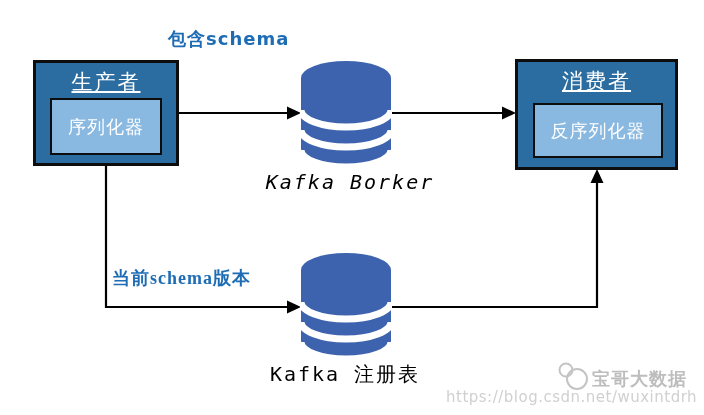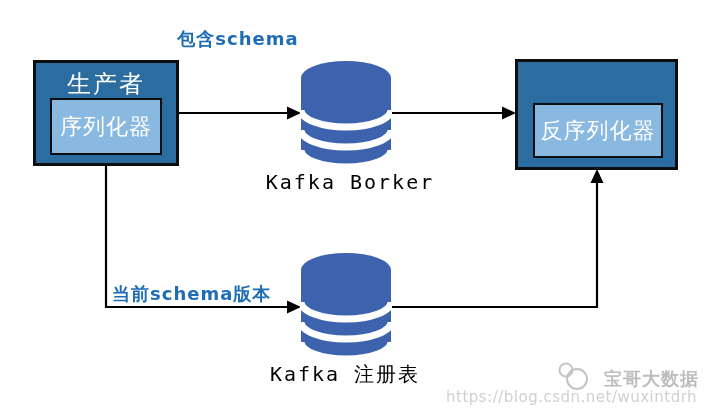--- a/index.html
+++ b/index.html
@@ -4,51 +4,51 @@
 <style>
   html,body{margin:0;padding:0;background:#fff;}
   .canvas{
     position:relative;width:704px;height:415px;background:#ffffff;overflow:hidden;
     font-family:"DejaVu Sans","Liberation Sans",sans-serif;
   }
   .connectors{position:absolute;left:0;top:0;width:704px;height:415px;}
 
   
   .annotation{position:absolute;color:#1E6DB4;font-size:18px;font-weight:600;letter-spacing:1px;}
-  .annotation-top{left:168px;top:25px;width:140px;text-align:center;line-height:27px;}
-  .annotation-bottom{left:112px;top:282px;}
+  .annotation-top{left:168px;top:25px;width:140px;text-align:left;line-height:27px;}
+  .annotation-bottom{left:112px;top:266px;font-family:Liberation Serif, serif;}
 
   
   .node{position:absolute;background:#2B6DA0;border:3px solid #0d0d0d;box-sizing:border-box;}
   .node-producer{left:33px;top:60px;width:146px;height:106px;}
   .node-consumer{left:515px;top:59px;width:163px;height:111px;}
-  .node-label{text-align:center;margin-top:5px;font-size:24px;color:#ffffff;letter-spacing:2px;}
+  .node-label{text-align:center;margin-top:5px;font-size:21px;color:#ffffff;letter-spacing:2px;text-decoration:underline;}
   .inner-box{
     position:absolute;background:#89B8E0;border:2px solid #0d0d0d;box-sizing:border-box;
-    display:flex;align-items:center;justify-content:center;color:#ffffff;font-size:22px;letter-spacing:1px;
+    display:flex;align-items:center;justify-content:center;color:#ffffff;font-size:18px;letter-spacing:1px;
   }
   .inner-producer{left:14px;top:35px;width:112px;height:57px;}
   .inner-consumer{left:15px;top:41px;width:130px;height:55px;text-align:right;}
 
   
   .cylinder{position:absolute;width:92px;height:107px;}
   .cyl-kafka{left:300px;top:60px;}
   .cyl-registry{left:300px;top:252px;}
   .cyl-label{
     position:absolute;text-align:center;color:#000;
     font-family:"DejaVu Sans Mono","Liberation Mono",monospace;
     font-size:20px;letter-spacing:2px;white-space:nowrap;
   }
-  .label-kafka{left:255px;top:170px;width:190px;}
+  .label-kafka{left:255px;top:170px;width:190px;font-style:italic;}
   .label-registry{left:245px;top:361px;width:200px;}
 
   
   .watermark-brand{
     position:absolute;left:592px;top:367px;color:#bdbdbd;font-size:18px;font-weight:bold;
-    letter-spacing:1px;text-shadow:1px 1px 0 #ffffff;white-space:nowrap;margin-left:12px;
+    letter-spacing:1px;text-shadow:1px 1px 0 #ffffff;white-space:nowrap;
   }
   .watermark-icon{position:absolute;left:556px;top:362px;}
   .watermark-url{
     position:absolute;left:446px;top:388px;color:#d0d0d0;font-size:15px;letter-spacing:0.5px;
     text-shadow:1px 1px 0 #ffffff;white-space:nowrap;text-align:center;
   }
 </style>
 </head>
 <body>
 
@@ -74,20 +74,21 @@
   </div>
 
   <div class="node node-producer">
     <div class="node-label">生产者</div>
     <div class="inner-box inner-producer">
       <span>序列化器</span>
     </div>
   </div>
 
   <div class="node node-consumer">
+    <div class="node-label">消费者</div>
     <div class="inner-box inner-consumer">
       <span>反序列化器</span>
     </div>
   </div>
 
   <div class="cylinder cyl-kafka">
     <svg width="92" height="107" viewBox="0 0 92 107">
       <path d="M1,18 a45,17 0 0 1 90,0 v71 a45,17 0 0 1 -90,0 z" fill="#3D63AE"></path>
       <path d="M1,50 a45,17 0 0 0 90,0" stroke="#fff" stroke-width="7" fill="none"></path>
       <path d="M1,70 a45,17 0 0 0 90,0" stroke="#fff" stroke-width="7" fill="none"></path>

